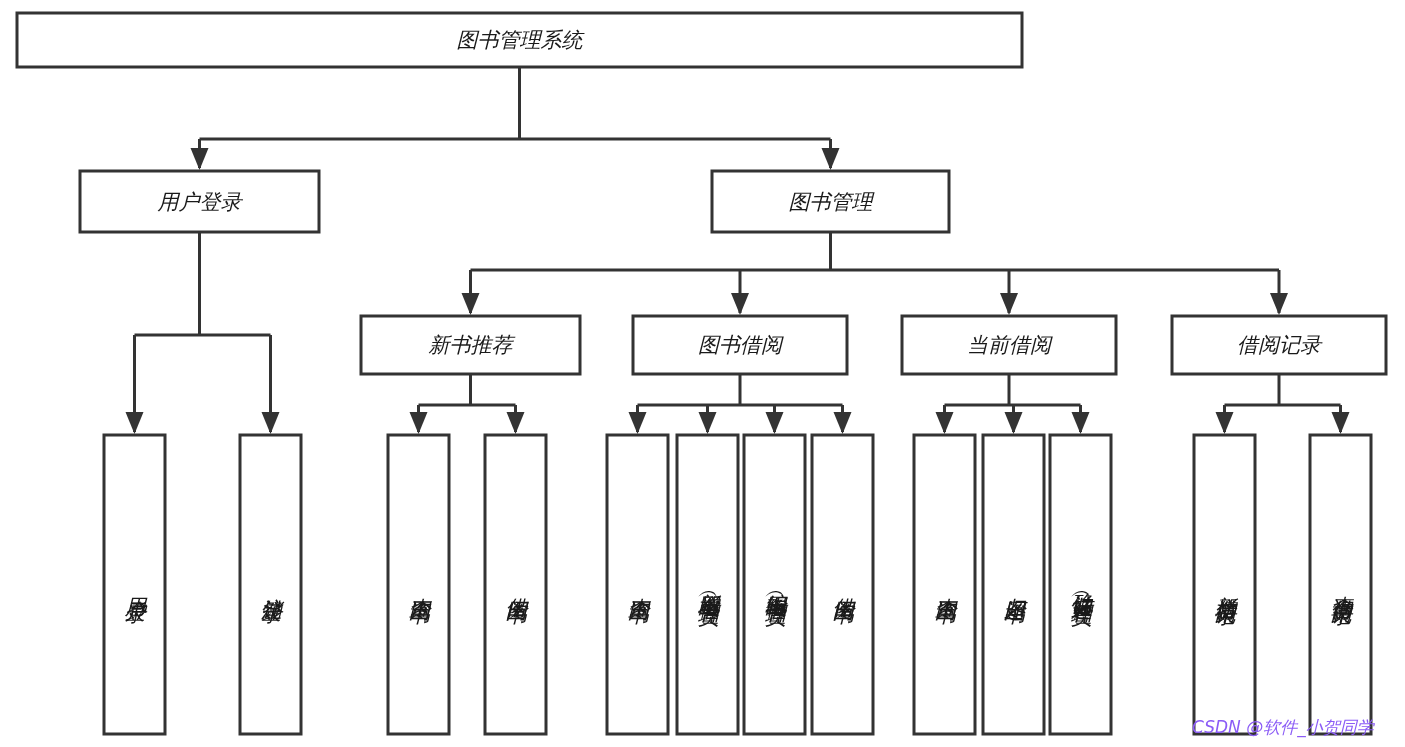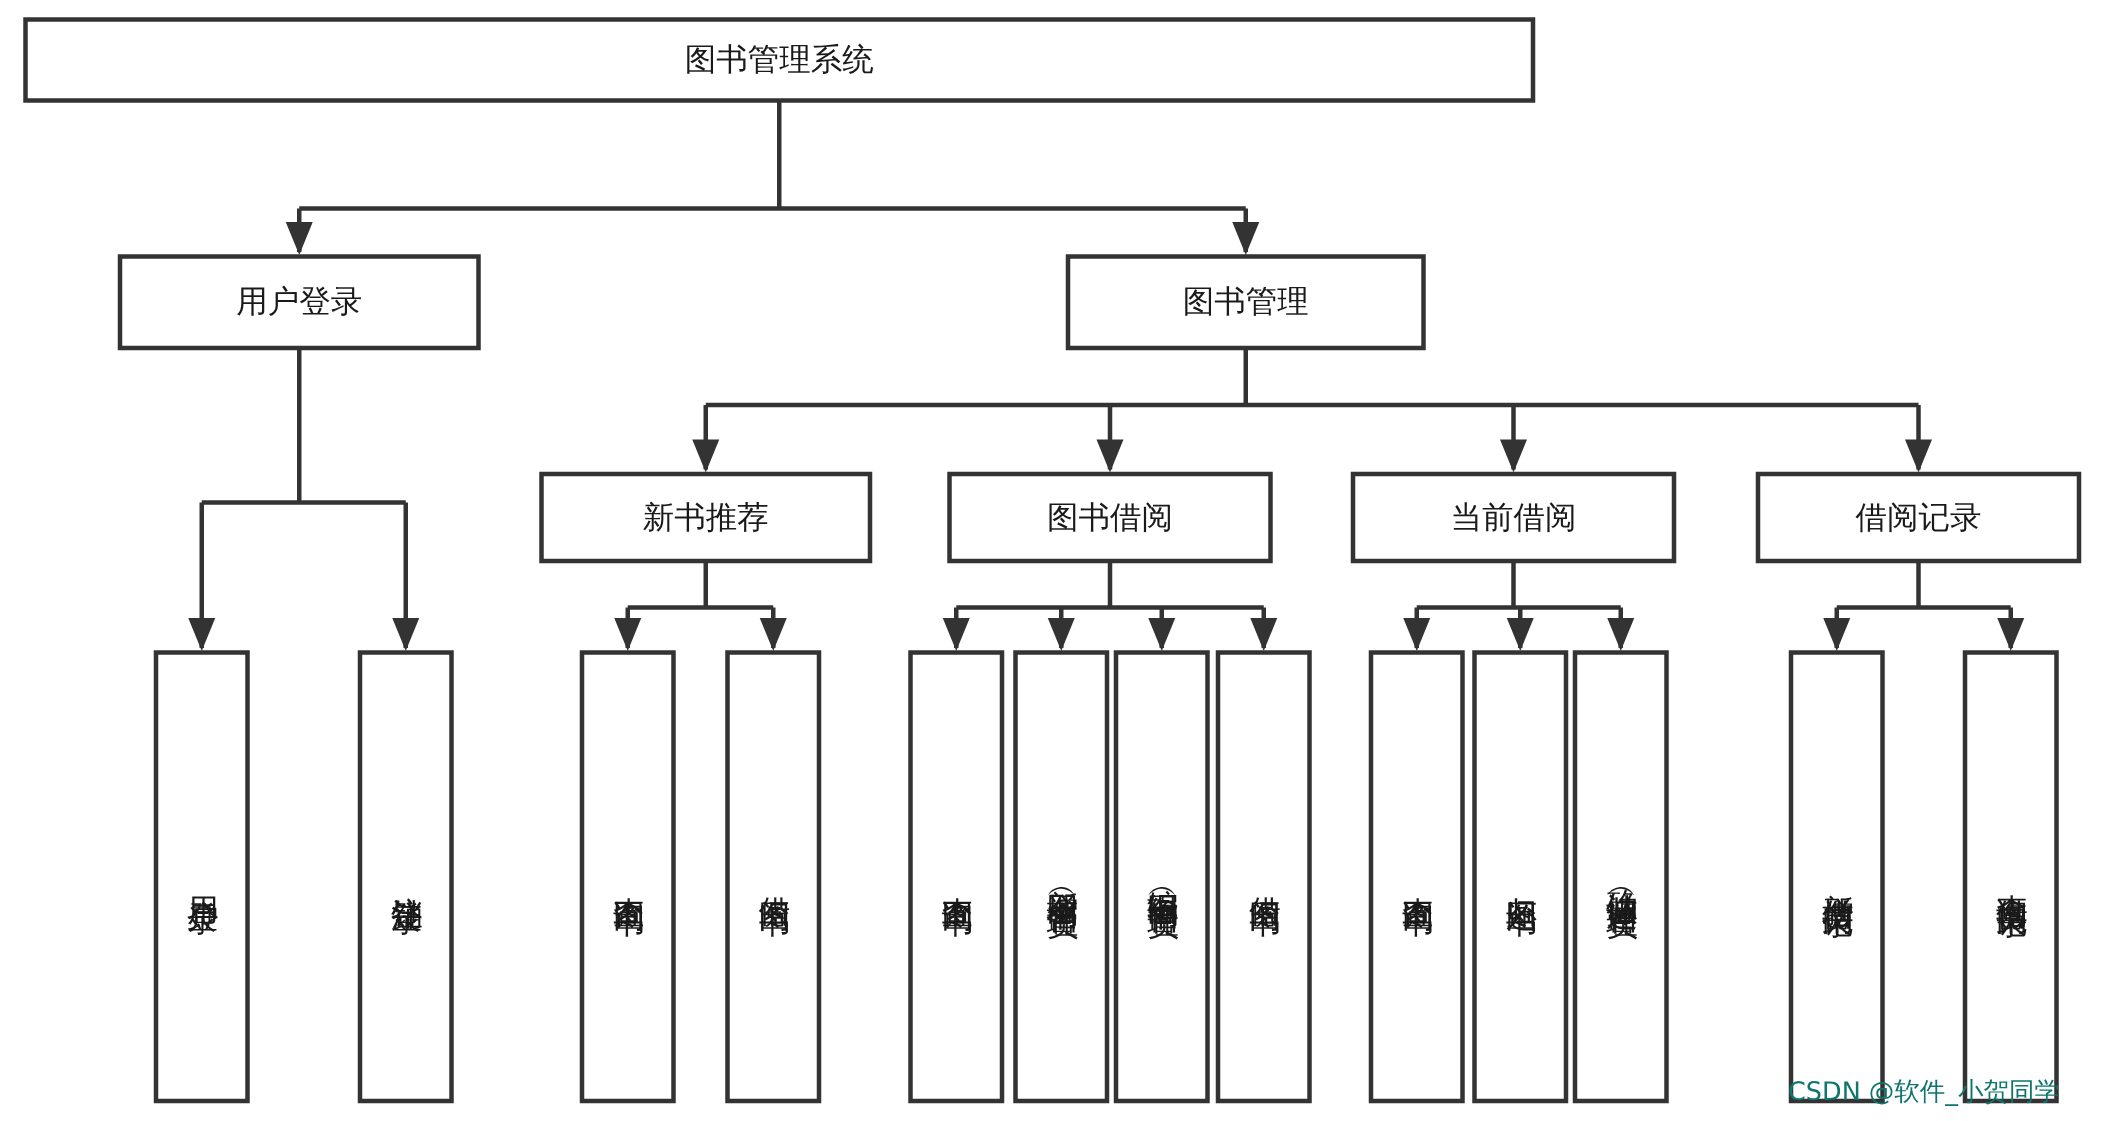--- a/index.html
+++ b/index.html
@@ -10,20 +10,21 @@
   body {
     width: 1405px;
     height: 747px;
     font-family: "DejaVu Sans", "Liberation Sans", sans-serif;
     overflow: hidden;
   }
   #diagram-root {
     position: relative;
     width: 1187px;
     height: 747px;
+    font-style: italic;
   }
   svg.diagram-canvas {
     position: absolute;
     top: 0;
     left: 0;
     width: 1405px;
     height: 747px;
   }
   .node-box {
     fill: #ffffff;
@@ -59,21 +60,21 @@
     align-items: center;
     justify-content: center;
     text-align: center;
     white-space: nowrap;
     pointer-events: none;
   }
   .watermark {
     position: absolute;
     font-family: "DejaVu Sans", "Liberation Sans", sans-serif;
     font-size: 17px;
-    color: #0f766e;
+    color: #8b5cf6;
     white-space: nowrap;
   }
 </style>
 </head>
 <body>
 
 <div id="diagram-root">
   <svg class="diagram-canvas" viewBox="0 0 1405 747">
     <g id="connectors-layer">
         <line x1="519.5" y1="67" x2="519.5" y2="139" class="connector"></line>

